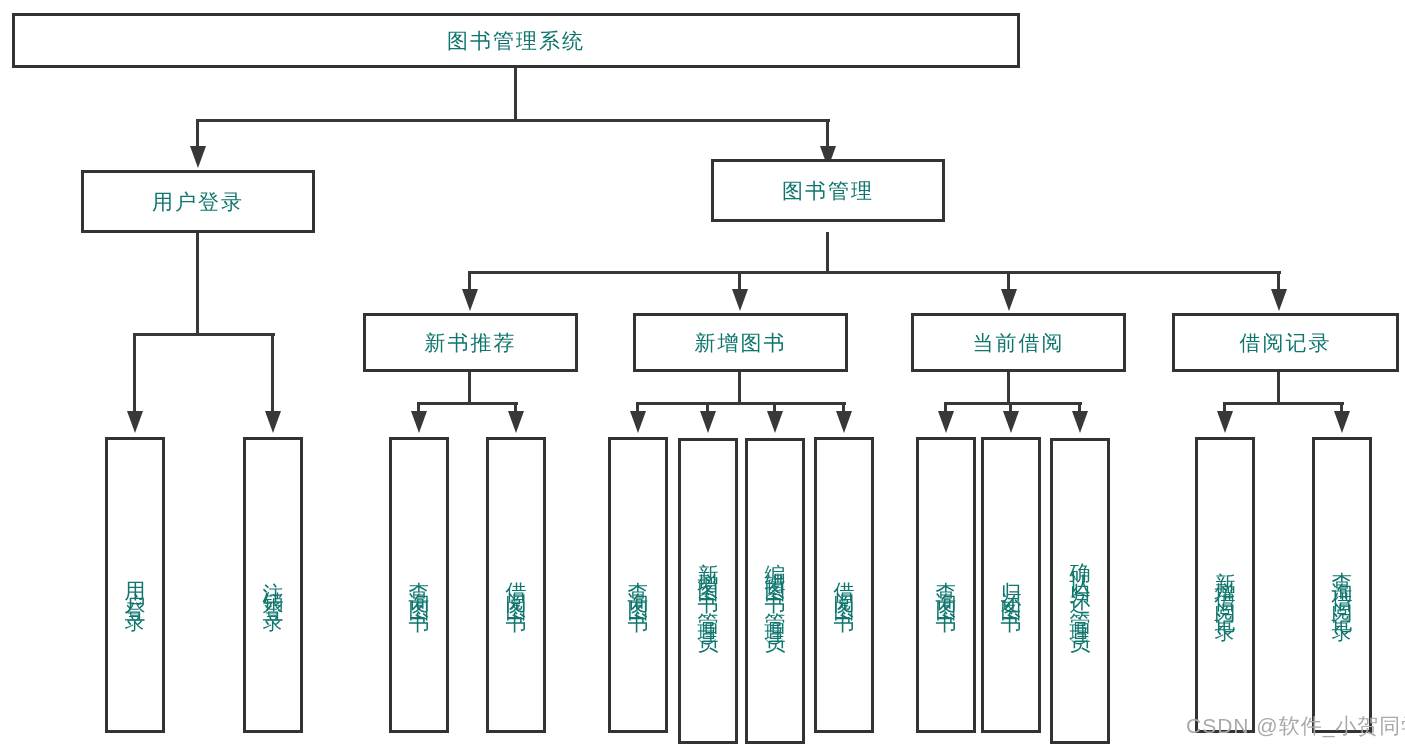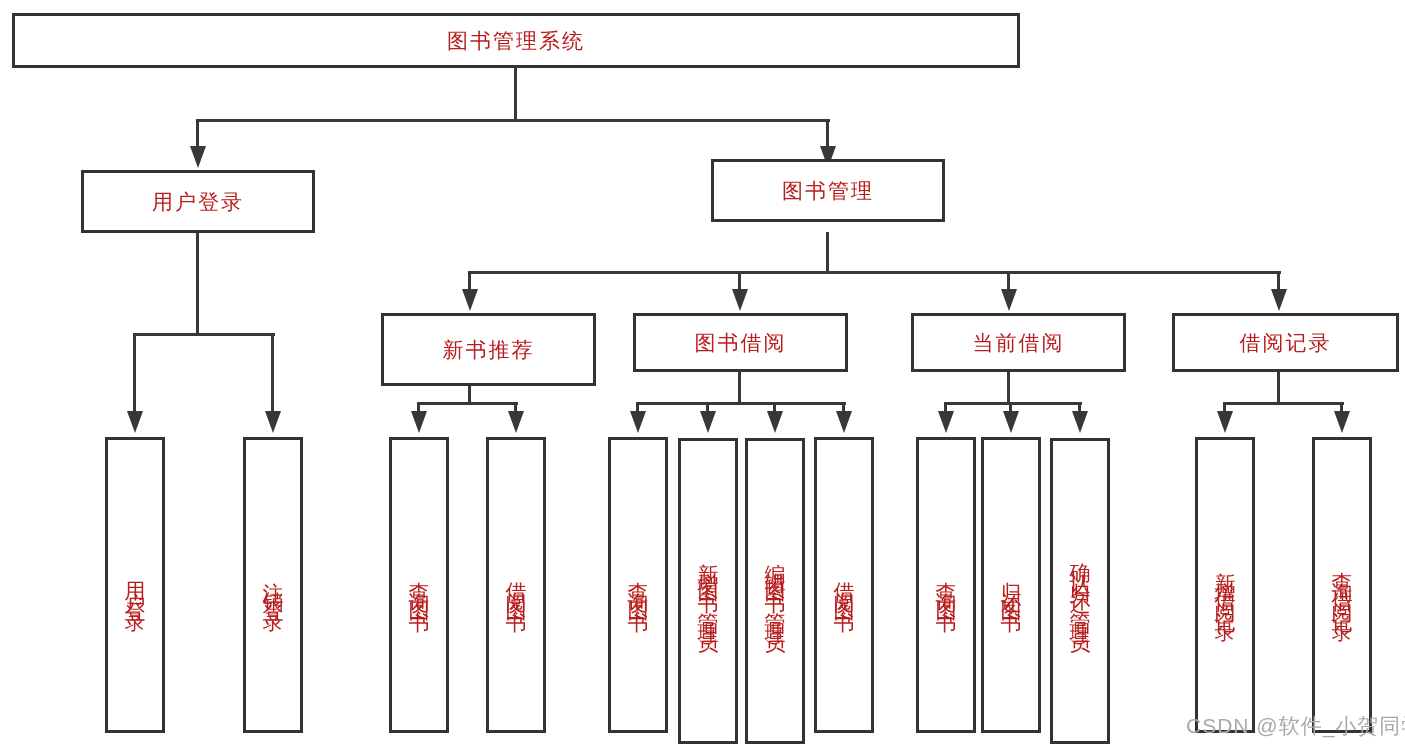--- a/index.html
+++ b/index.html
@@ -2,21 +2,21 @@
 <html><head>
 <meta charset="utf-8">
 <style>
   html,body{margin:0;padding:0;background:#ffffff;}
   #canvas{
     position:relative;width:1405px;height:747px;background:#ffffff;
     font-family:"Liberation Sans",sans-serif;overflow:hidden;
   }
   .box{
     position:absolute;box-sizing:border-box;background:#ffffff;
-    border:3px solid #333333;color:#b91c1c;
+    border:3px solid #333333;color:#0f766e;
     display:flex;align-items:center;justify-content:center;
     font-size:21px;letter-spacing:2px;z-index:1;white-space:nowrap;
   }
   .vbox{
     writing-mode:vertical-rl;text-orientation:mixed;
     letter-spacing:10px;font-size:21px;
   }
   .line{position:absolute;background:#383838;z-index:0;}
   .arrow{
     position:absolute;width:0;height:0;z-index:0;
@@ -83,22 +83,22 @@
     <div class="line" style="left: 826px; top: 119px; width: 3px; height: 30px;"></div>
     <div class="line" style="left: 196px; top: 119px; width: 3px; height: 30px;"></div>
     <div class="line" style="left: 196px; top: 119px; width: 634px; height: 3px;"></div>
     <div class="line" style="left: 514px; top: 67px; width: 3px; height: 55px;"></div>
 
   <div class="box" style="left:12px;top:13px;width:1008px;height:55px">图书管理系统</div>
 
   <div class="box" style="left:81px;top:170px;width:234px;height:63px">用户登录</div>
   <div class="box" style="left:711px;top:159px;width:234px;height:63px">图书管理</div>
 
-  <div class="box" style="left:381px;top:313px;width:215px;height:73px">新书推荐</div>
-  <div class="box" style="left:633px;top:313px;width:215px;height:59px">图书借阅</div>
+  <div class="box" style="left:363px;top:313px;width:215px;height:59px">新书推荐</div>
+  <div class="box" style="left:633px;top:313px;width:215px;height:59px">新增图书</div>
   <div class="box" style="left:911px;top:313px;width:215px;height:59px">当前借阅</div>
   <div class="box" style="left:1172px;top:313px;width:227px;height:59px">借阅记录</div>
 
   <div class="box vbox" style="left:105px;top:437px;width:60px;height:296px">用户登录</div>
   <div class="box vbox" style="left:243px;top:437px;width:60px;height:296px">注销登录</div>
 
   <div class="box vbox" style="left:389px;top:437px;width:60px;height:296px">查询图书</div>
   <div class="box vbox" style="left:486px;top:437px;width:60px;height:296px">借阅图书</div>
 
   <div class="box vbox" style="left:608px;top:437px;width:60px;height:296px">查询图书</div>

